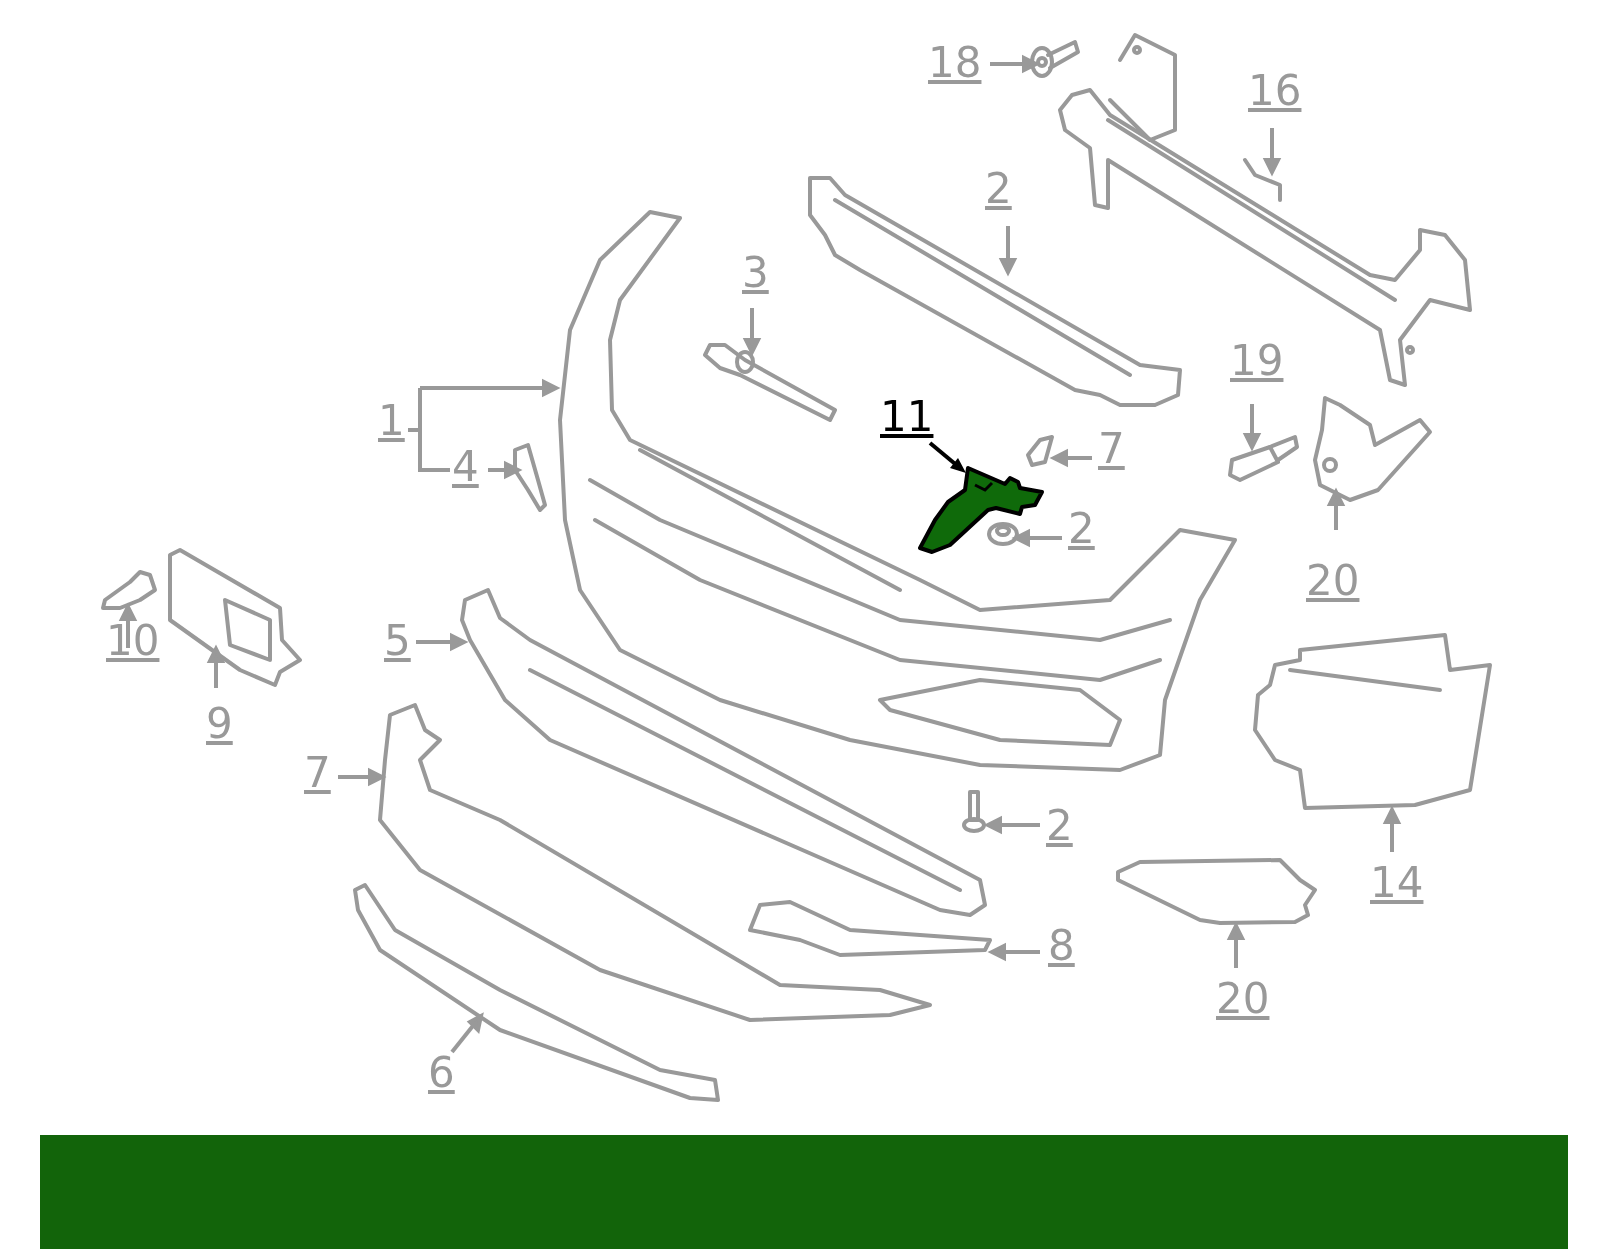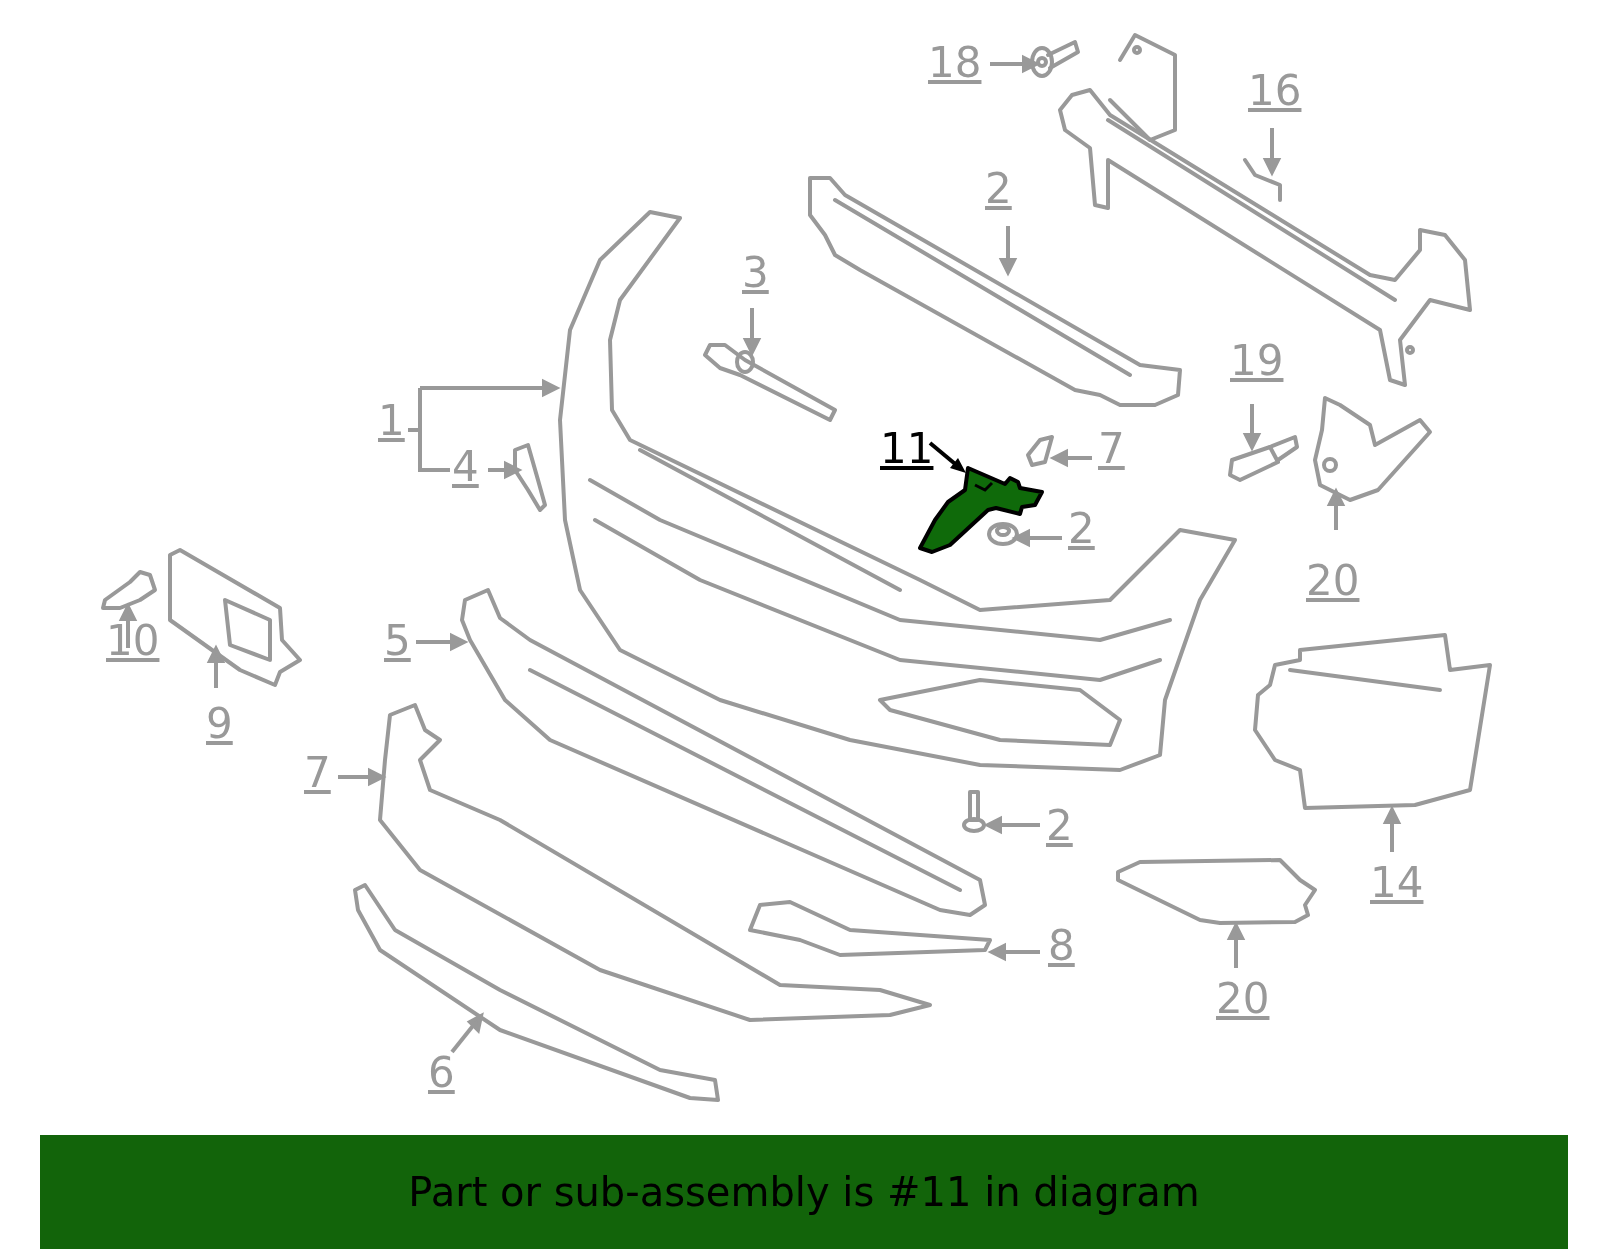--- a/index.html
+++ b/index.html
@@ -1,19 +1,19 @@
 <!DOCTYPE html>
 <html><head>
 <meta charset="utf-8">
 <style>
   html, body { margin: 0; padding: 0; background: #ffffff; }
   body { width: 1600px; height: 1249px; position: relative; overflow: hidden; font-family: "DejaVu Sans", sans-serif; }
   #diagram { position: absolute; left: 0; top: 0; width: 1600px; height: 1249px; }
   .callout { position: absolute; font-family: "DejaVu Sans", sans-serif; font-size: 42px; color: #999999; line-height: 1; text-decoration: underline; }
-  .callout.active { color: #000000; margin-top: 32px; }
+  .callout.active { color: #000000; }
   #banner { position: absolute; left: 40px; top: 1135px; width: 1528px; height: 114px; background: #12640a; display: flex; flex-direction: column; align-items: center; justify-content: center; }
   #banner .line { font-family: "DejaVu Sans", sans-serif; font-size: 40px; color: #000; line-height: 50px; text-align: center; }
 </style>
 </head>
 <body>
 
 <div id="diagram">
   <svg width="1600" height="1249" viewBox="0 0 1600 1249" xmlns="http://www.w3.org/2000/svg">
     <g fill="none" stroke="#999" stroke-width="4" stroke-linejoin="round" stroke-linecap="round">
 
@@ -181,14 +181,13 @@
   <span class="callout" style="left:1370px;top:862px">14</span>
   <span class="callout" style="left:1216px;top:978px">20</span>
   <span class="callout" style="left:985px;top:168px">2</span>
   <span class="callout" style="left:1248px;top:70px">16</span>
   <span class="callout" style="left:928px;top:42px">18</span>
   <span class="callout" style="left:1230px;top:340px">19</span>
   <span class="callout" style="left:1306px;top:560px">20</span>
 </div>
 
 <div id="banner">
-  <div class="line">Part or sub-assembly is #11 in diagram</div>
 </div>
 
 </body></html>

